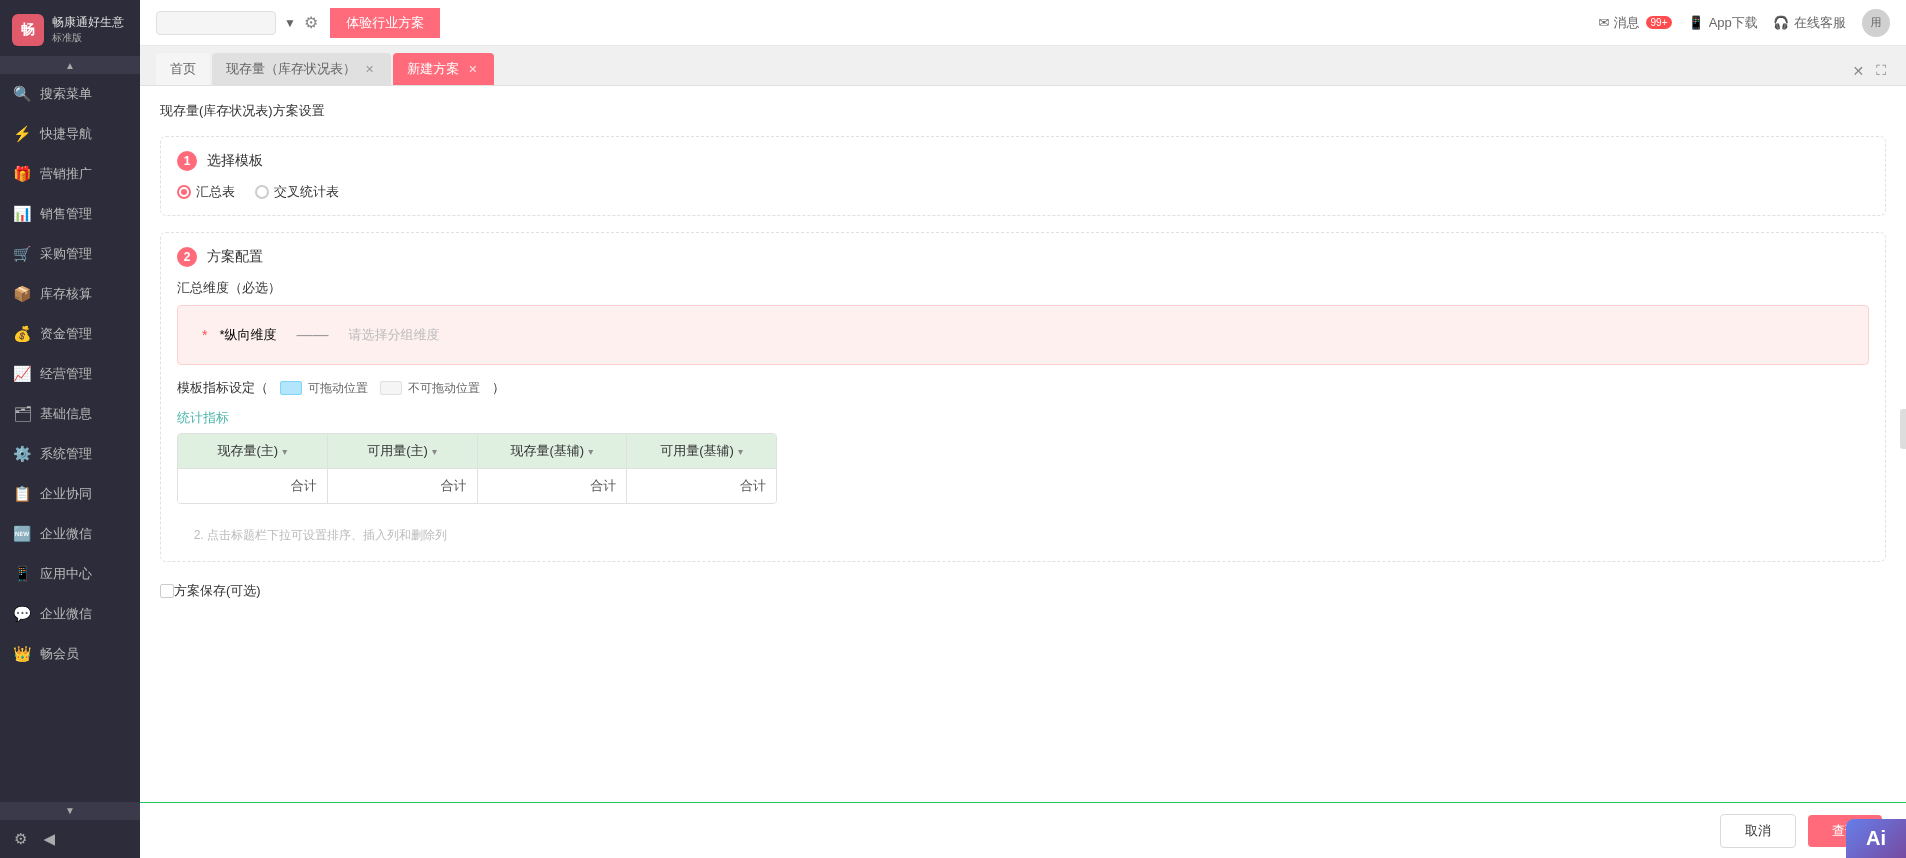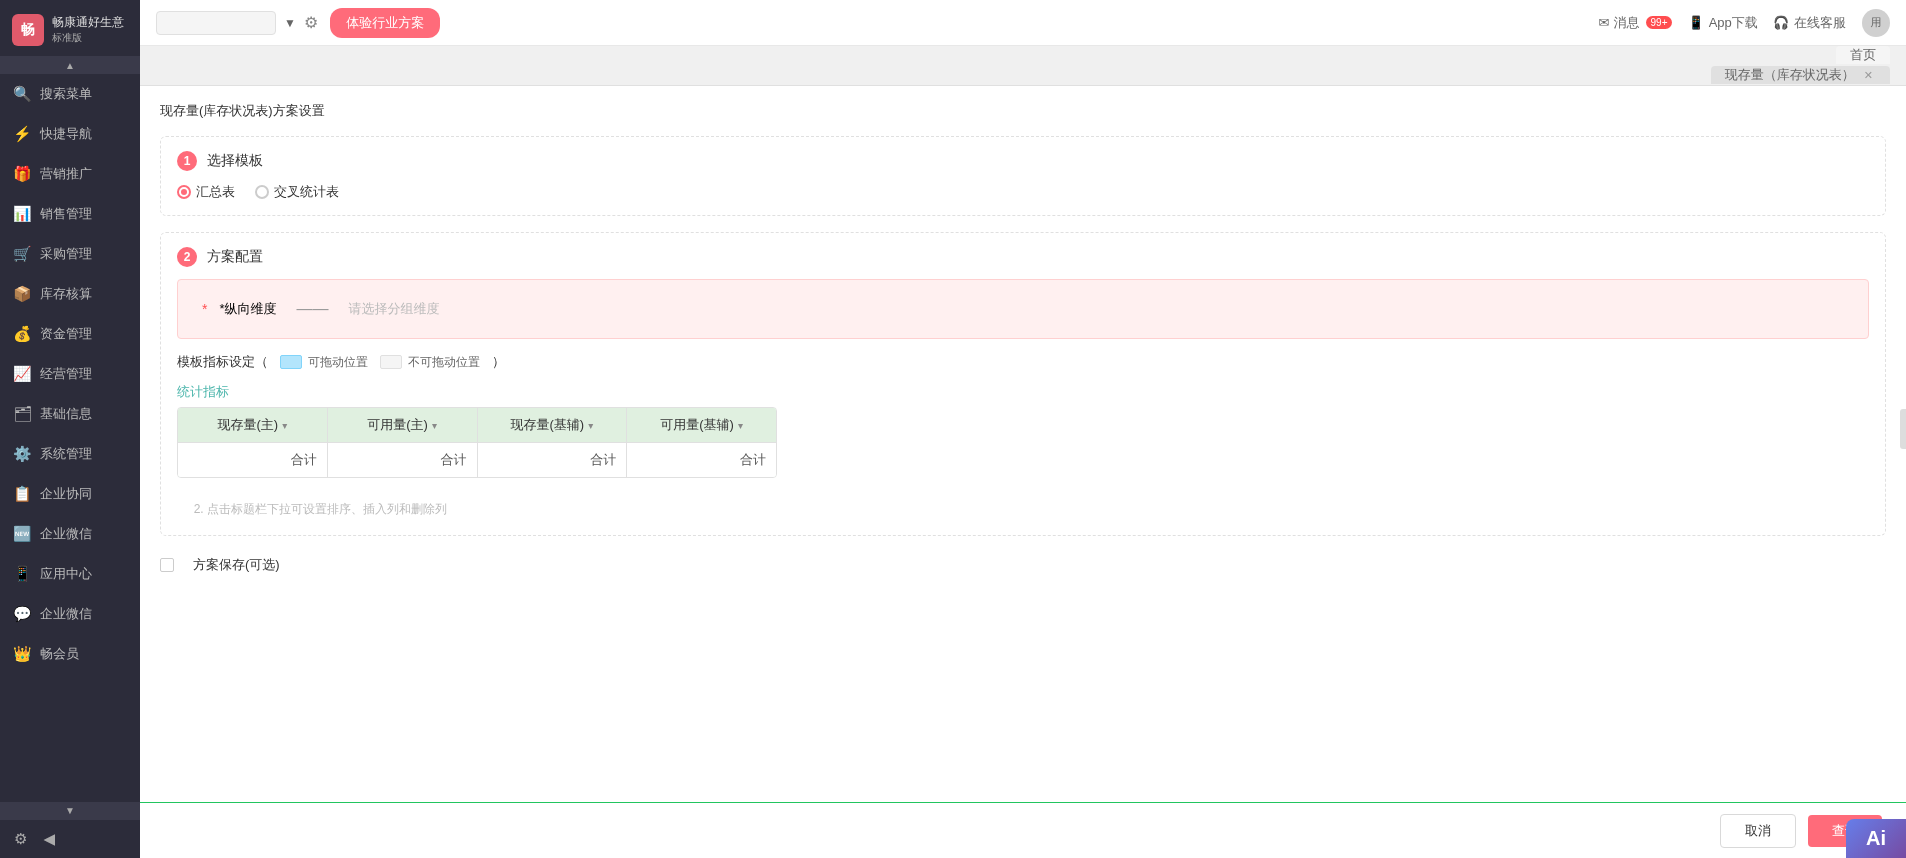--- a/index.html
+++ b/index.html
@@ -72,21 +72,21 @@
       flex-shrink: 0;
     }
     .topbar-left { display: flex; align-items: center; gap: 8px; }
     .topbar-nav-input {
       background: #f5f5f5; border: 1px solid #e0e0e0; border-radius: 4px;
       padding: 4px 10px; font-size: 12px; color: #666; width: 120px;
     }
     .topbar-dropdown { font-size: 12px; color: #666; cursor: pointer; }
     .topbar-settings { font-size: 16px; color: #888; cursor: pointer; }
     .topbar-btn-primary {
-      background: #ff6b7a; color: white; border: none; border-radius: 12px;
+      background: #ff6b7a; color: white; border: none; border-radius: 0;
       padding: 6px 16px; font-size: 13px; cursor: pointer; white-space: nowrap;
     }
     .topbar-right {
       margin-left: auto;
       display: flex; align-items: center; gap: 16px;
       color: #666; font-size: 13px;
     }
     .topbar-right-item { display: flex; align-items: center; gap: 4px; cursor: pointer; }
     .badge {
       background: #ff4d4f; color: white; border-radius: 10px;
@@ -101,21 +101,20 @@
     
     .tabbar {
       height: 40px;
       background: #f0f0f0;
       display: flex;
       align-items: flex-end;
       padding: 0 16px;
       gap: 2px;
       flex-shrink: 0;
       border-bottom: 1px solid #e0e0e0;
-      flex-direction: column;
     }
     .tab {
       height: 32px;
       display: flex; align-items: center; gap: 6px;
       padding: 0 14px;
       border-radius: 4px 4px 0 0;
       cursor: pointer;
       font-size: 13px;
       background: #e0e0e0; color: #666;
     }
@@ -230,21 +229,21 @@
       padding: 8px 10px; font-size: 13px; color: #555;
       text-align: right; background: #fff;
     }
     .chevron-down { font-size: 10px; color: #888; }
 
     
     .tips-section { margin-top: 16px; font-size: 12px; color: #bbb; line-height: 2; }
 
     
     .save-row {
-      display: flex; align-items: center; gap: 19px;
+      display: flex; align-items: center; gap: 0;
       margin-top: 20px; font-size: 13px; color: #333;
     }
     .save-checkbox {
       width: 14px; height: 14px; border: 1px solid #ccc; border-radius: 2px;
       display: flex; align-items: center; justify-content: center;
       cursor: pointer;
     }
 
     
     .bottom-bar {
@@ -440,20 +439,21 @@
       </div>
     </div>
 
     <div class="section">
       <div class="section-header">
         <div class="step-badge">2</div>
         <span class="section-title">方案配置</span>
       </div>
 
       
+      <div class="dimension-label">汇总维度（必选）</div>
 
       
       <div class="dimension-required">
         <span class="dim-required-star">*</span>
         <span>*纵向维度</span>
         <span class="dim-arrow">——</span>
         <span class="dim-placeholder">请选择分组维度</span>
       </div>
 
       

